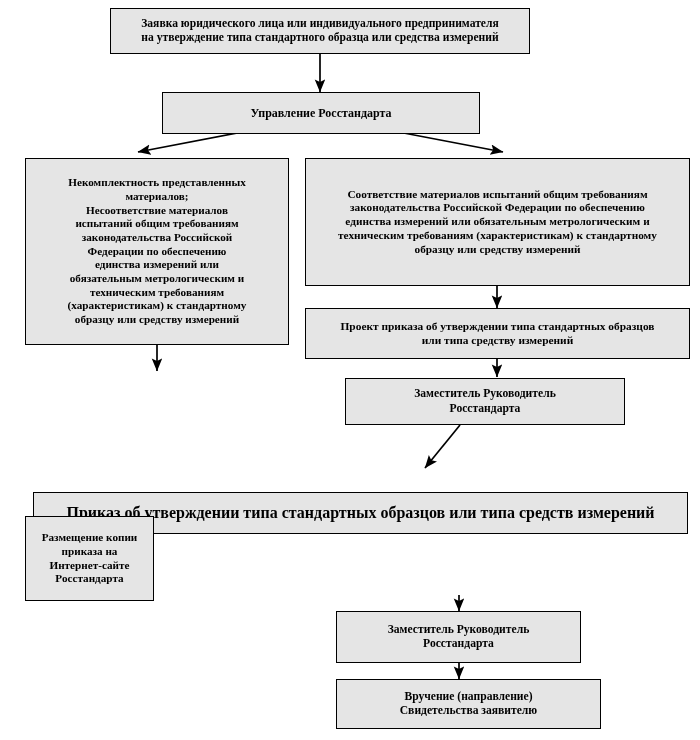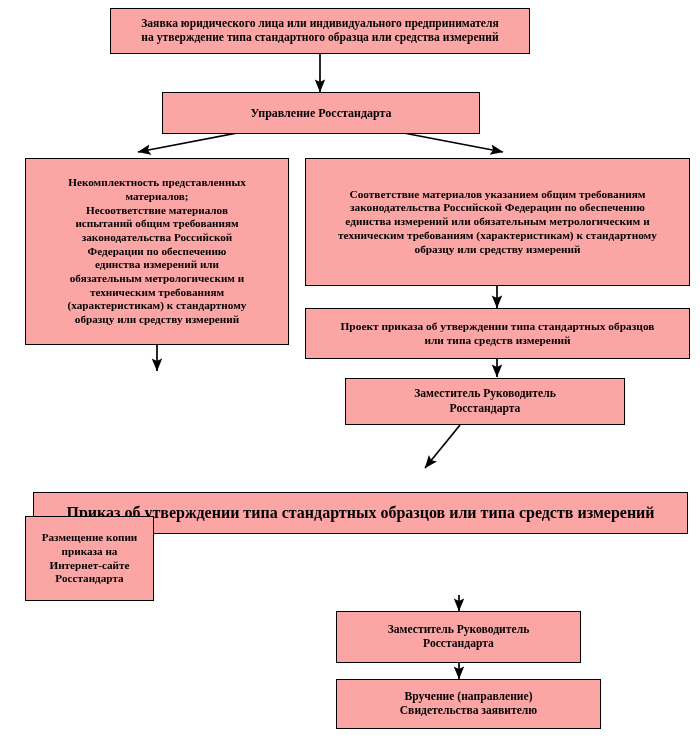--- a/index.html
+++ b/index.html
@@ -12,21 +12,21 @@
     width: 700px;
     height: 740px;
     background: #ffffff;
     font-family: "Liberation Serif", "DejaVu Serif", serif;
     overflow: hidden;
   }
   .node {
     position: absolute;
     box-sizing: border-box;
     border: 1.6px solid #000000;
-    background: #fca5a5;
+    background: #e5e5e5;
     color: #000000;
     display: flex;
     align-items: center;
     justify-content: center;
     text-align: center;
     padding: 20px 6px;
     line-height: 1.22;
     font-weight: 700;
     font-size: 11.4px;
     z-index: 2;
@@ -92,28 +92,28 @@
 Несоответствие материалов
 испытаний общим требованиям
 законодательства Российской
 Федерации по обеспечению
 единства измерений или
 обязательным метрологическим и
 техническим требованиям
 (характеристикам) к стандартному
 образцу или средству измерений</div>
 
-  <div class="node" style="left:305px; top:158px; width:385px; height:128px; font-size:11.3px;">Соответствие материалов указанием общим требованиям
+  <div class="node" style="left:305px; top:158px; width:385px; height:128px; font-size:11.3px;">Соответствие материалов испытаний общим требованиям
 законодательства Российской Федерации по обеспечению
 единства измерений или обязательным метрологическим и
 техническим требованиям (характеристикам) к стандартному
 образцу или средству измерений</div>
 
   <div class="node" style="left:305px; top:308px; width:385px; height:51px; font-size:11.4px;">Проект приказа об утверждении типа стандартных образцов
-или типа средств измерений</div>
+или типа средству измерений</div>
 
   <div class="node" style="left:345px; top:378px; width:280px; height:47px; font-size:11.6px;">Заместитель Руководитель
 Росстандарта</div>
 
 
   <div class="node" style="left:33px; top:492px; width:655px; height:33px; font-size:16px;">Приказ об утверждении типа стандартных образцов или типа средств измерений</div>
 
   <div class="node" style="left:25px; top:516px; width:129px; height:85px; font-size:11.2px;">Размещение копии
 приказа на
 Интернет-сайте

